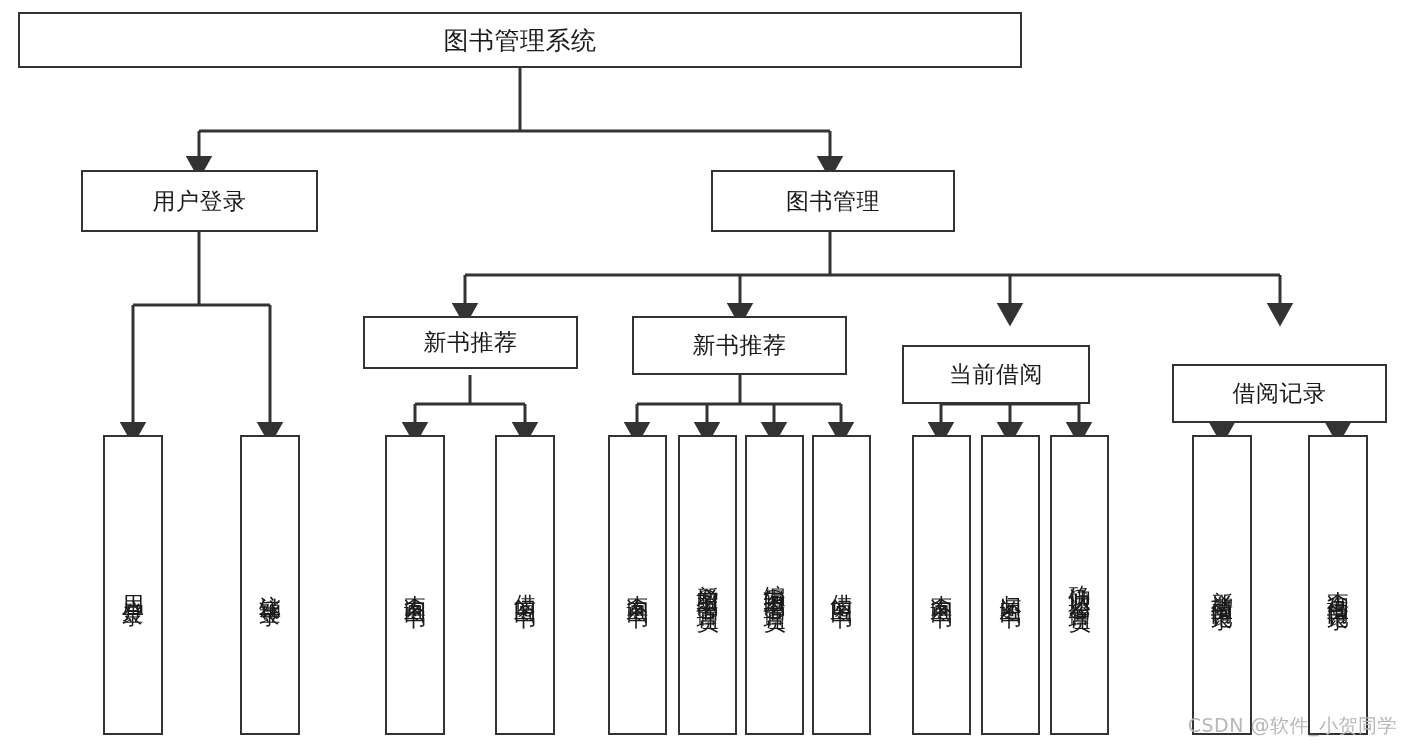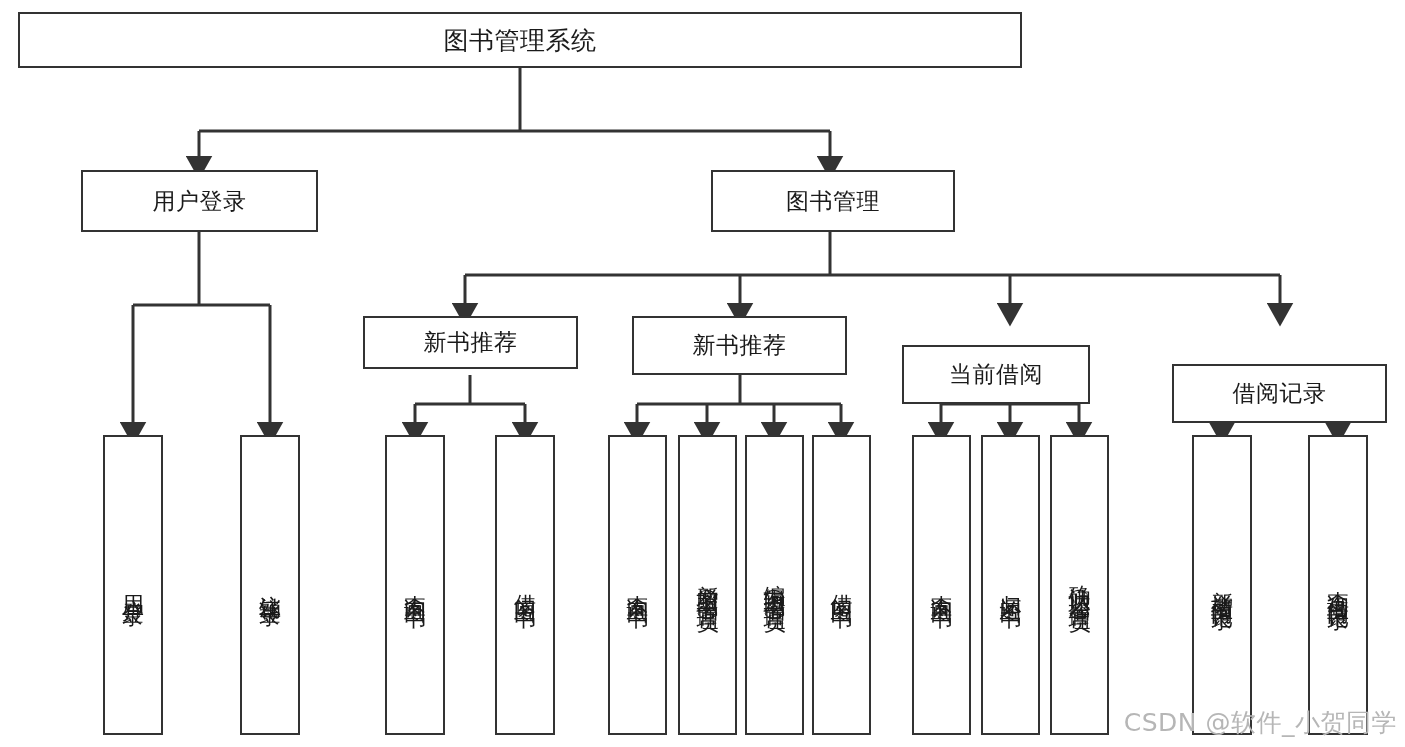--- a/index.html
+++ b/index.html
@@ -63,21 +63,21 @@
   .level3 {
     font-size: 23px;
   }
   .leaf {
     font-size: 22px;
   }
   #watermark {
     position: absolute;
     right: 8px;
     bottom: 8px;
-    font-size: 25px;
+    font-size: 19px;
     color: #b6b6b6;
     white-space: nowrap;
     letter-spacing: 0.5px;
   }
 </style>
 </head>
 <body>
 
 <div id="diagram">
 

